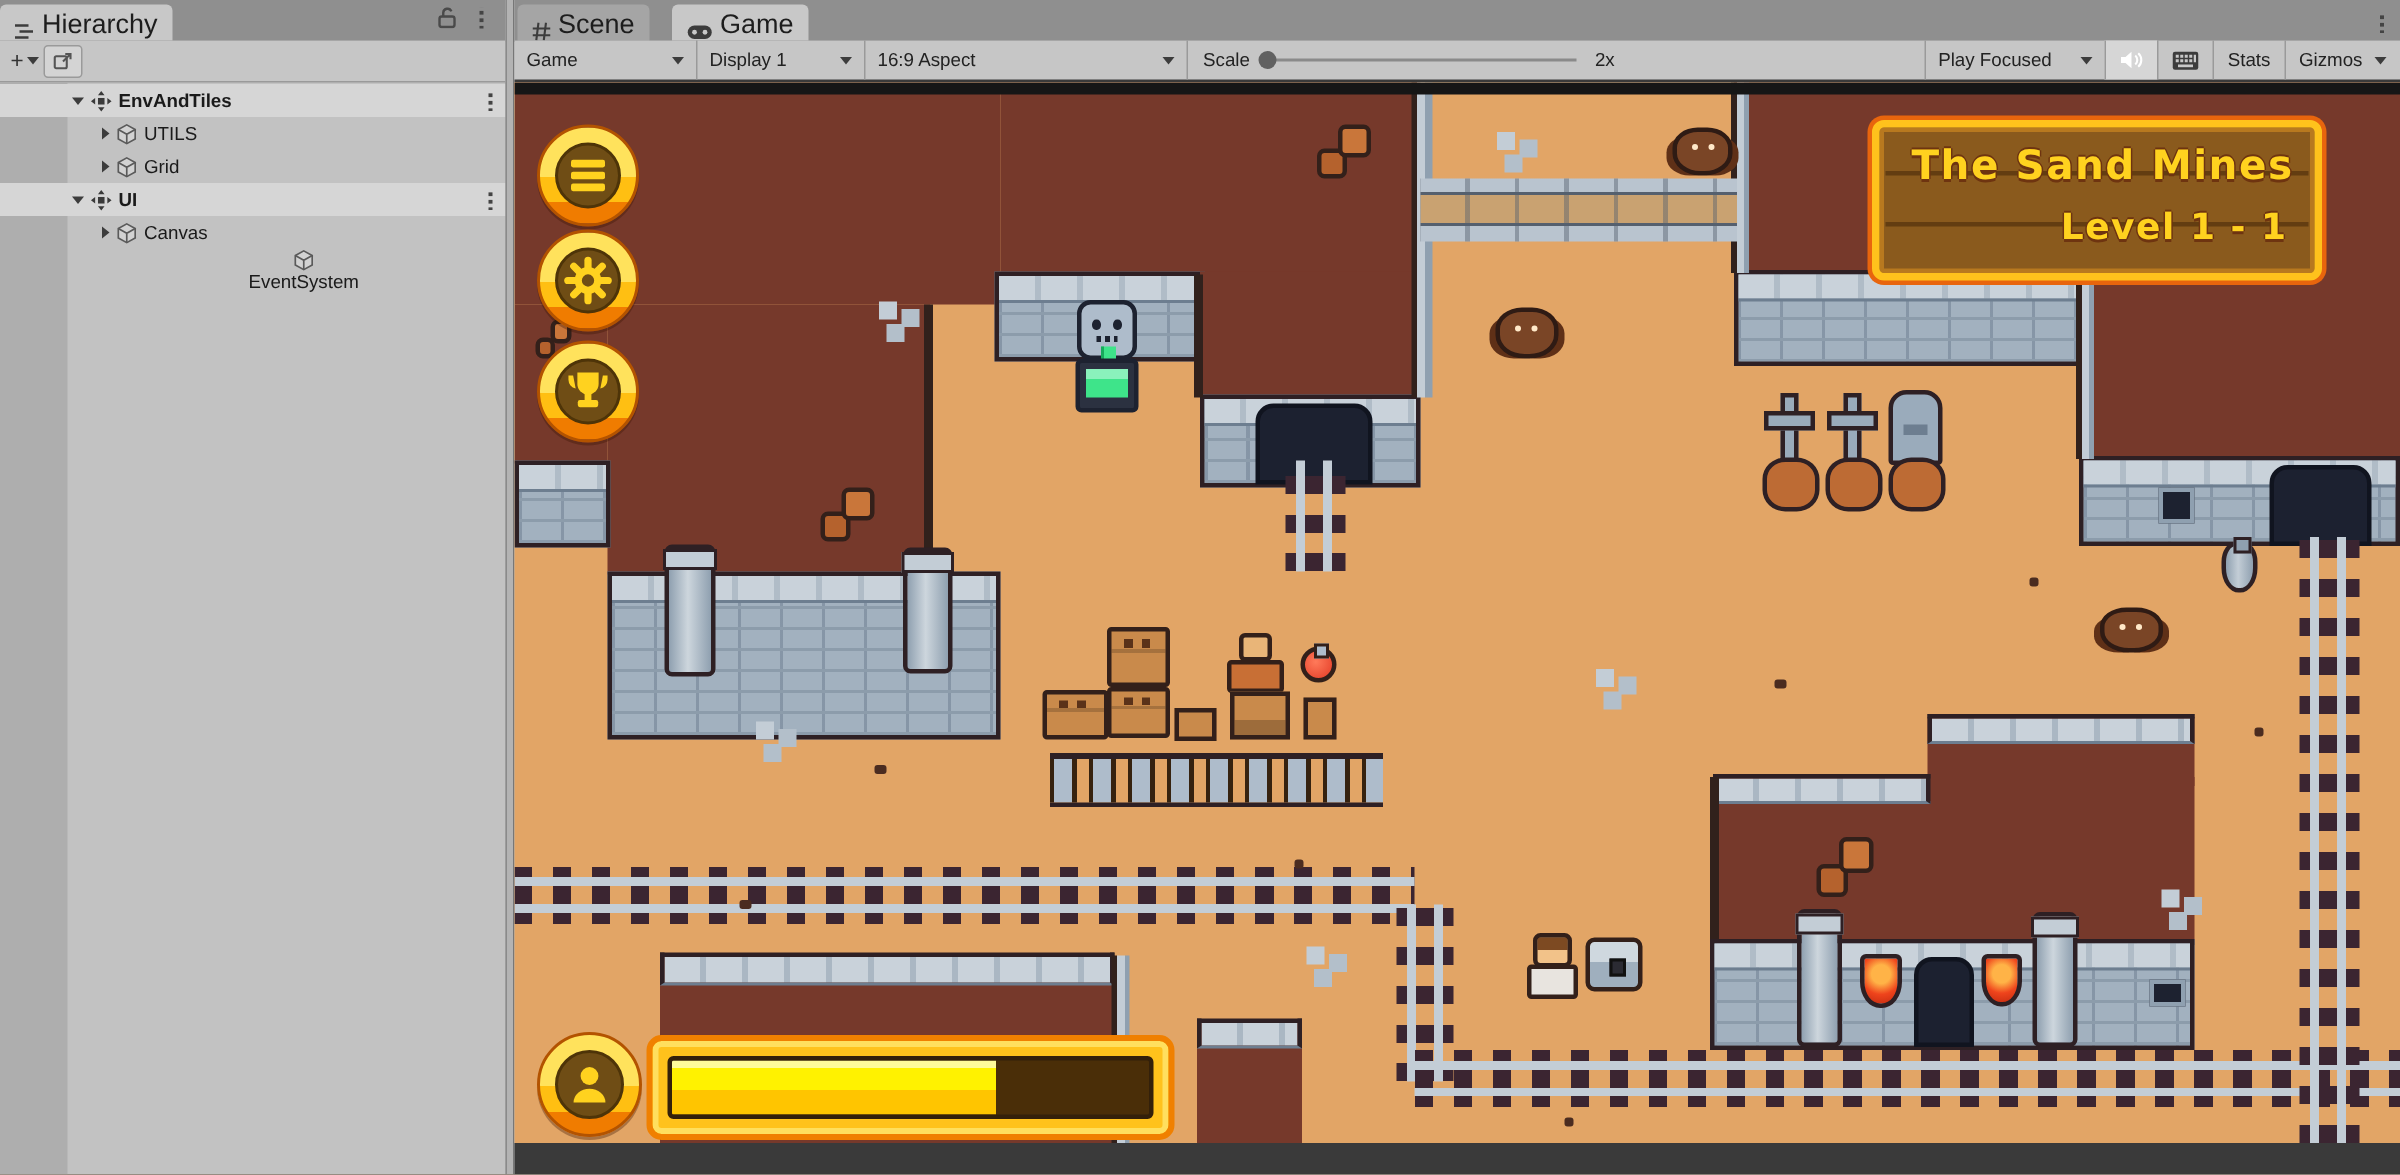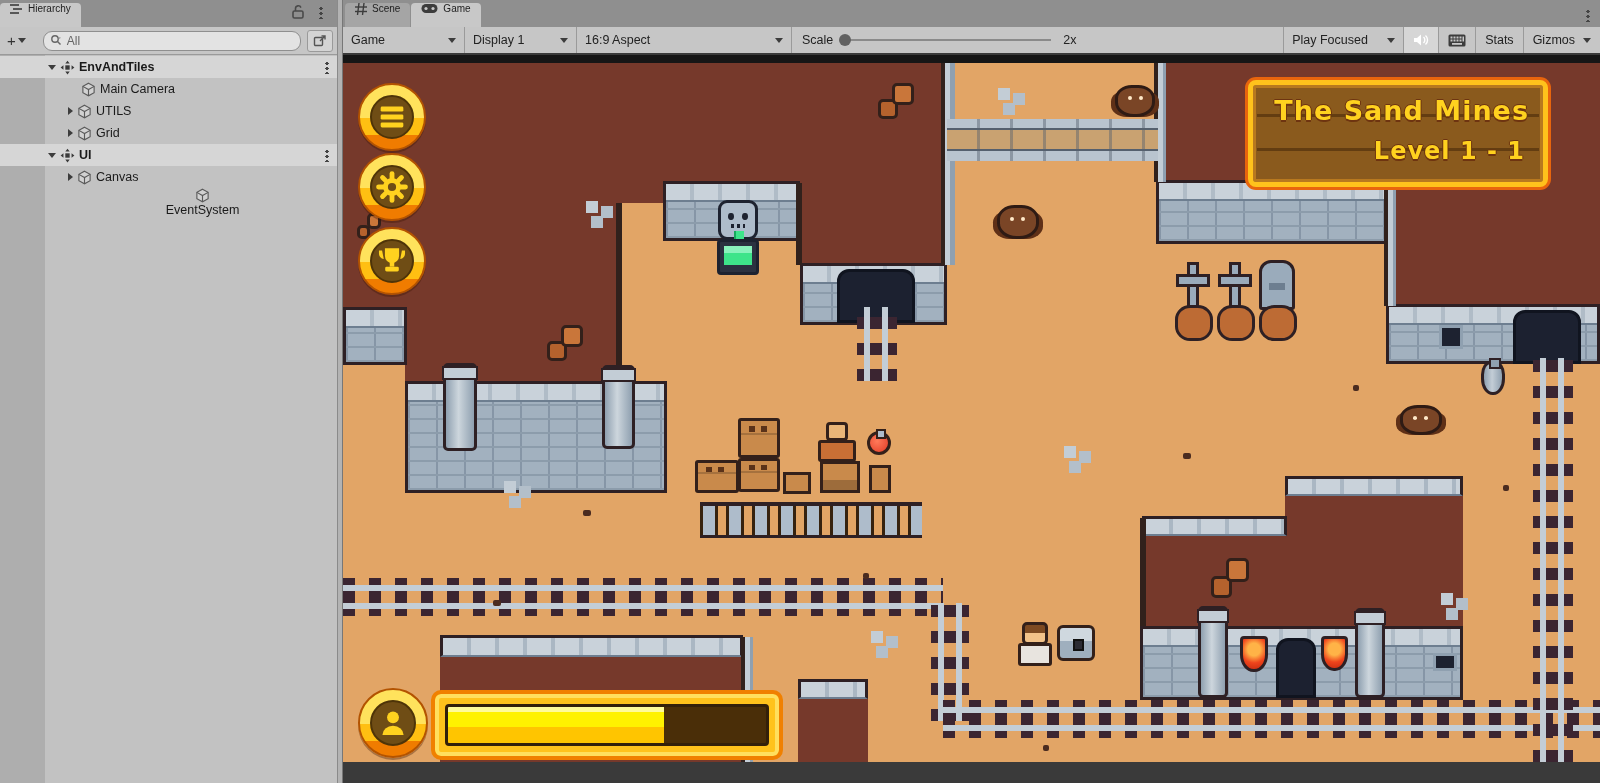--- a/index.html
+++ b/index.html
@@ -1,20 +1,20 @@
 <!DOCTYPE html>
 <html><head>
 <meta charset="utf-8">
 <style>
   html,body{margin:0;padding:0;background:#777;font-family:"Liberation Sans",sans-serif;-webkit-font-smoothing:antialiased;}
   #root{position:relative;width:1600px;height:783px;overflow:hidden;background:#8f8f8f;}
   
   #hier{position:absolute;left:0;top:0;width:337px;height:783px;background:#c2c2c2;}
   .tabstrip{position:absolute;left:0;top:0;right:0;height:27px;background:#8f8f8f;border-bottom:1px solid #7e7e7e;display:flex;align-items:flex-end;}
-  .tab{height:24px;display:flex;align-items:flex-start;gap:5px;padding:0 10px;font-size:10px;color:#1d1d1d;background:#a5a5a5;border-radius:4px 4px 0 0;margin-right:1px;}
+  .tab{height:24px;display:flex;align-items:flex-end;gap:5px;padding:0 10px;font-size:18px;color:#1d1d1d;background:#a5a5a5;border-radius:4px 4px 0 0;margin-right:15px;}
   .tab.active{background:#c8c8c8;}
   .tab .ticon{display:flex;align-items:center;}
   #hier-toolbar{position:absolute;left:0;top:27px;right:0;height:28px;background:#c6c6c6;border-bottom:1px solid #9a9a9a;display:flex;align-items:center;padding:0 4px;box-sizing:border-box;}
   #plus-btn{font-size:15px;color:#333;display:flex;align-items:center;gap:2px;padding:0 3px;}
   .tri{width:0;height:0;display:inline-block;}
   .tri.down{border-left:4px solid transparent;border-right:4px solid transparent;border-top:5px solid #3c3c3c;}
   .tri.right{border-top:4px solid transparent;border-bottom:4px solid transparent;border-left:5px solid #3c3c3c;}
   #search-box{flex:1;height:18px;margin:0 6px 0 14px;background:#e3e3e3;border:1px solid #8f8f8f;border-radius:9px;display:flex;align-items:center;padding:0 6px;gap:4px;}
   #search-box .ph{font-size:12px;color:#666;}
   #detach-btn{width:24px;height:20px;border:1px solid #9a9a9a;border-radius:3px;background:#d4d4d4;display:flex;align-items:center;justify-content:center;}
@@ -141,59 +141,39 @@
             </svg>
         </span>
         <span class="kebab kebab2"></span>
       </div>
     </div>
     <div id="hier-toolbar">
       <span id="plus-btn">
         <span>+</span>
         <span class="tri down"></span>
       </span>
-      <span id="search-box">
-        <span>
-          <svg width="13" height="13" viewBox="0 0 13 13">
-              <circle cx="5" cy="5" r="3.2" fill="none" stroke="#666" stroke-width="1.4"></circle>
-              <line x1="7.5" y1="7.5" x2="10.5" y2="10.5" stroke="#666" stroke-width="1.4"></line>
-              <path d="M9 3.5 l1.6 0 l-0.8 1.4 z" fill="#666"></path>
-            </svg>
-        </span>
-        <span class="ph">All</span>
-      </span>
       <span id="detach-btn">
         <svg width="14" height="13" viewBox="0 0 14 13">
             <rect x="1.5" y="3.5" width="8" height="8" rx="1" fill="none" stroke="#555" stroke-width="1.4"></rect>
             <path d="M7 7 L12 2 M8.5 2 H12 V5.5" fill="none" stroke="#555" stroke-width="1.4"></path>
           </svg>
       </span>
     </div>
     <div id="hier-gutter"></div>
     <div id="hierarchy-rows">
         <div class="h-row sel">
           <span class="tri down"></span>
           <span class="icn">
             <svg width="15" height="15" viewBox="0 0 24 24">
               <path d="M12 1 L15.5 5.5 H8.5 Z M1 12 L5.5 8.5 V15.5 Z M23 12 L18.5 15.5 V8.5 Z M12 23 L8.5 18.5 H15.5 Z" fill="#3a3a3a"></path>
               <rect x="8.5" y="8.5" width="7" height="7" fill="#3a3a3a"></rect>
             </svg>
           </span>
           <span class="lbl b">EnvAndTiles</span>
           <span class="kebab"></span>
-        </div>
-        <div class="h-row" style="padding-left: 23px;">
-          <span class="spacer"></span>
-          <span class="icn">
-            <svg width="15" height="15" viewBox="0 0 24 24">
-              <path d="M12 2 L21 7 V17 L12 22 L3 17 V7 Z" fill="#d2d2d2" stroke="#5a5a5a" stroke-width="1.8"></path>
-              <path d="M3 7 L12 12 L21 7 M12 12 V22" fill="none" stroke="#5a5a5a" stroke-width="1.8"></path>
-            </svg>
-          </span>
-          <span class="lbl">Main Camera</span>
         </div>
         <div class="h-row" style="padding-left: 23px;">
           <span class="tri right"></span>
           <span class="icn">
             <svg width="15" height="15" viewBox="0 0 24 24">
               <path d="M12 2 L21 7 V17 L12 22 L3 17 V7 Z" fill="#d2d2d2" stroke="#5a5a5a" stroke-width="1.8"></path>
               <path d="M3 7 L12 12 L21 7 M12 12 V22" fill="none" stroke="#5a5a5a" stroke-width="1.8"></path>
             </svg>
           </span>
           <span class="lbl">UTILS</span>

